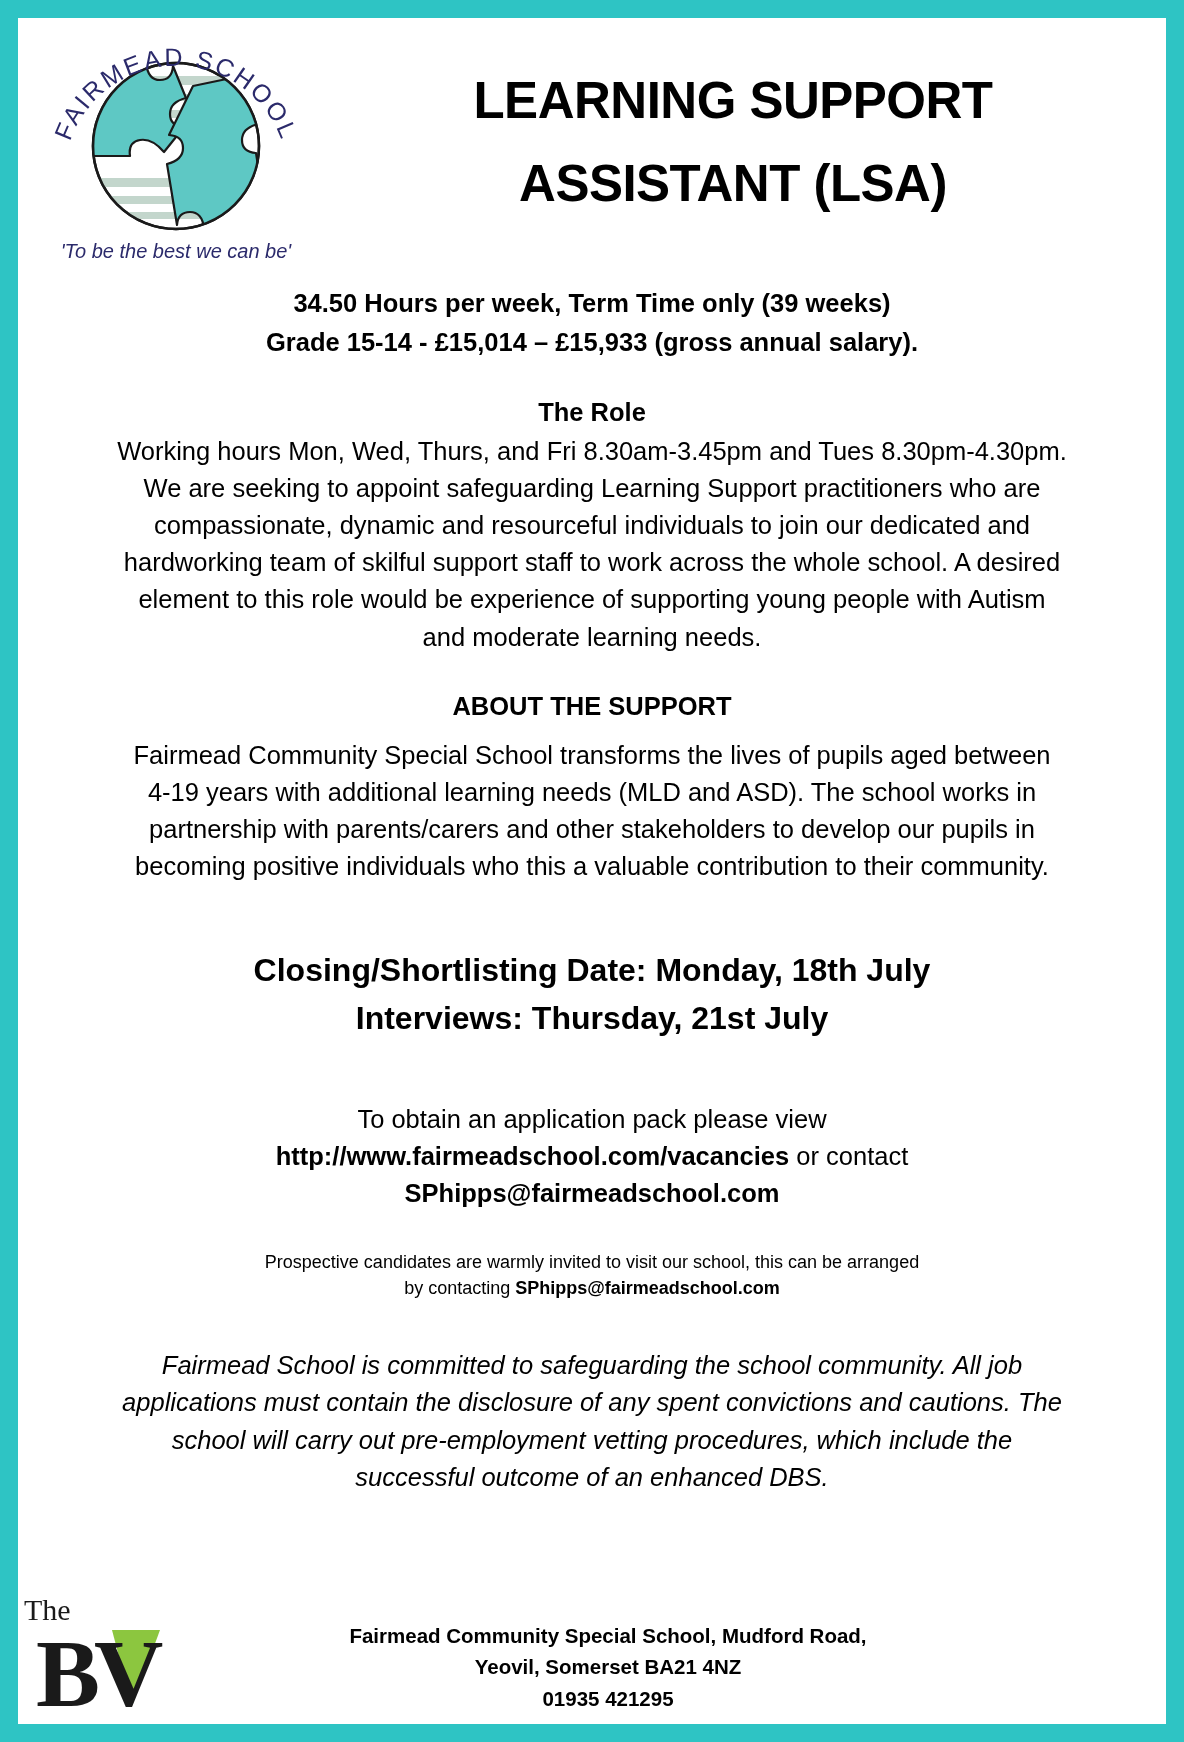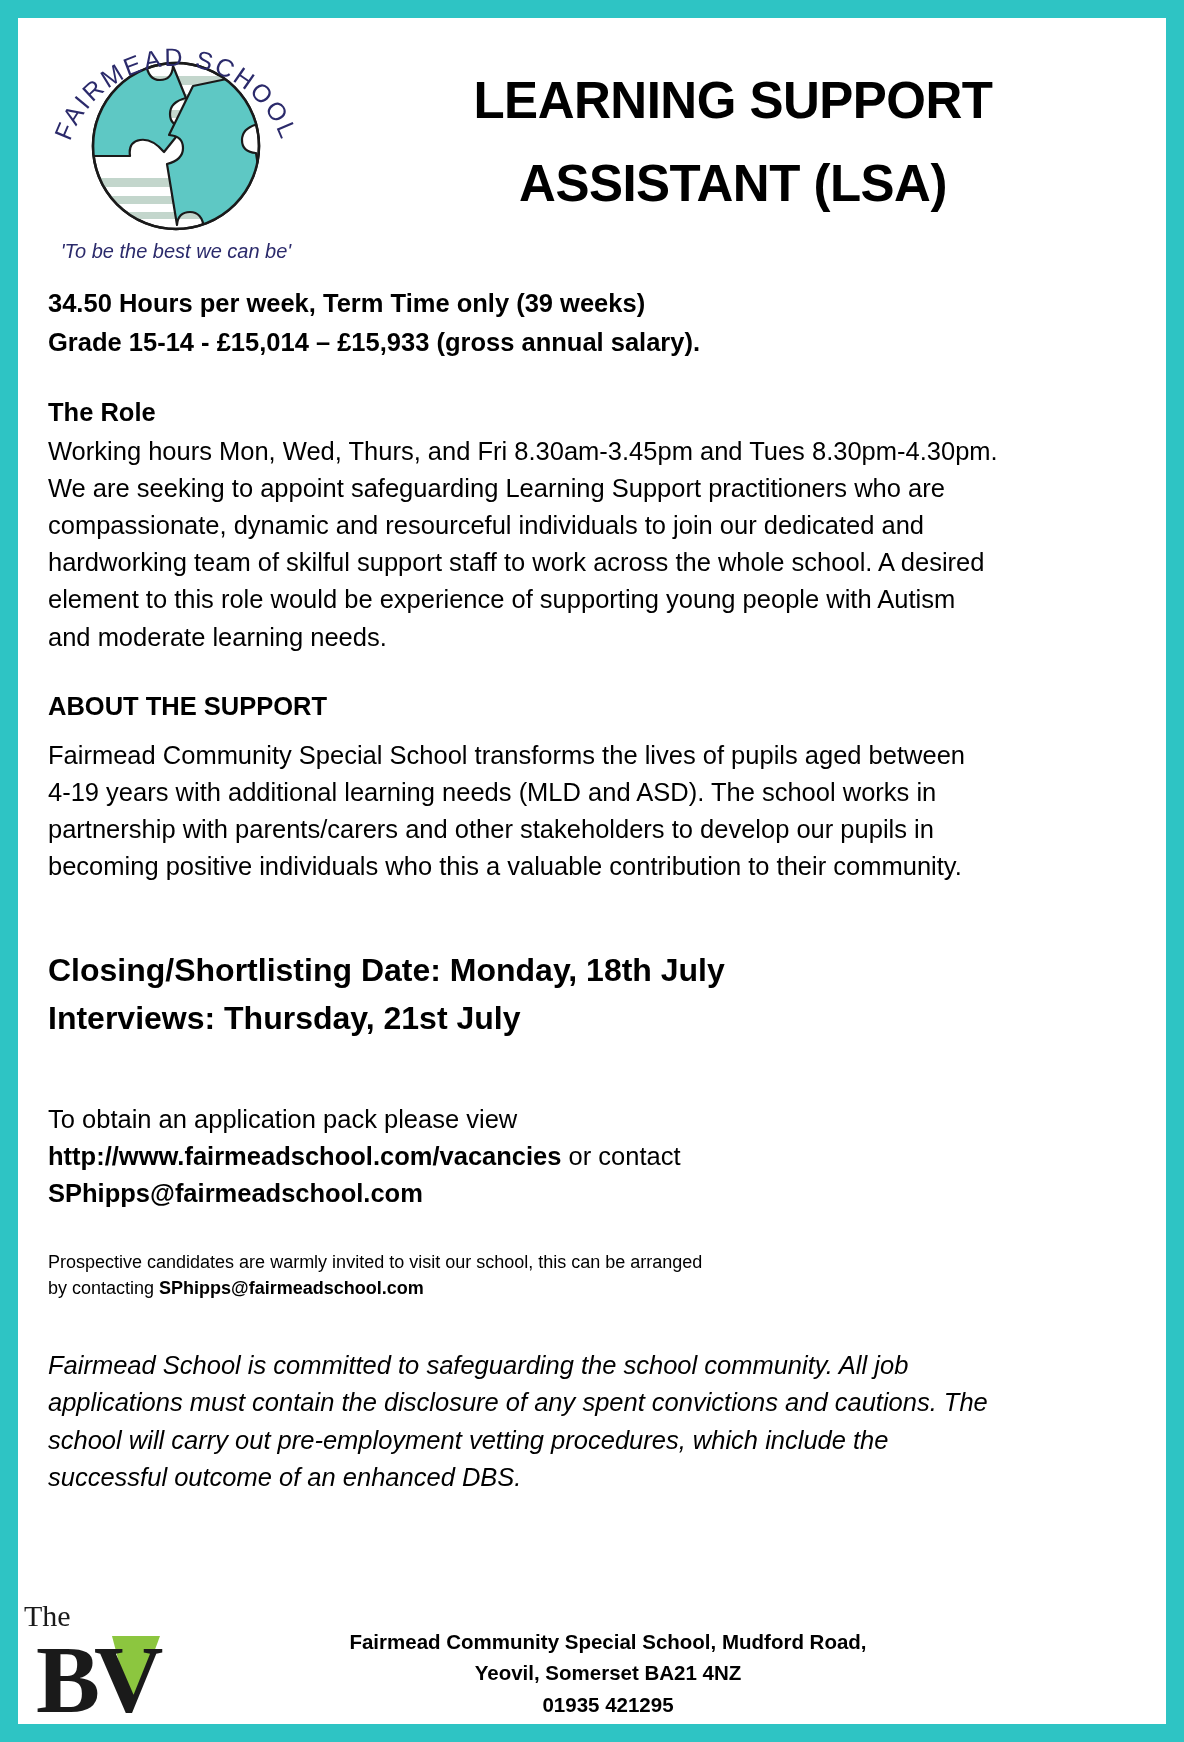--- a/index.html
+++ b/index.html
@@ -37,20 +37,21 @@
     font-size:51px;
     font-weight:bold;
     line-height:1.62;
     letter-spacing:-0.5px;
     color:#000;
   }
 
   
   .content {
     padding:0 30px;
+    text-align:center;
     color:#000;
   }
   .line { font-size:25.5px; line-height:1.46; }
   .bold { font-weight:bold; }
 
   .block-hours {
     margin-top:16px;
     font-size:25.5px;
     font-weight:bold;
     line-height:1.52;
@@ -91,21 +92,21 @@
   .safeguard {
     margin-top:46px;
     font-style:italic;
     font-size:25.5px;
     line-height:1.46;
   }
 
   
   .footer {
     position:absolute;
-    left:0; bottom:2px;
+    left:0; bottom:8px;
     width:992px;
     height:120px;
   }
   .footer-address {
     position:absolute;
     left:190px; top:24px;
     width:800px;
     text-align:center;
     font-size:20.5px;
     font-weight:bold;

